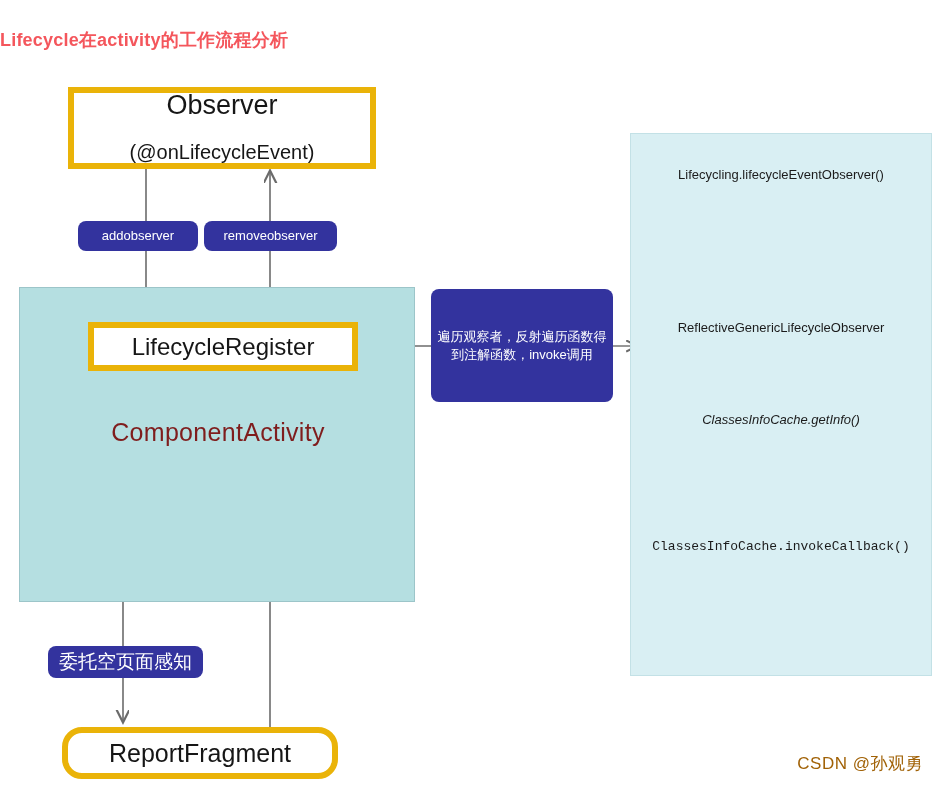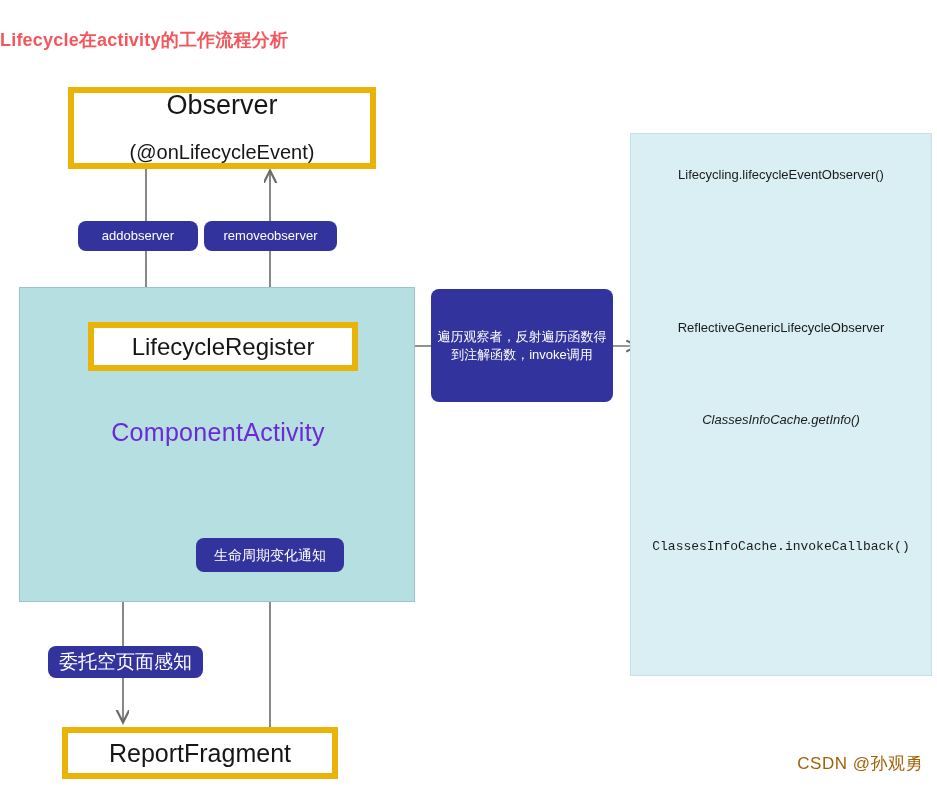--- a/index.html
+++ b/index.html
@@ -38,21 +38,21 @@
     background: #b5dfe1;
     border: 1px solid #9cc5c9;
     box-sizing: border-box;
   }
   .panel-component-label {
     position: absolute;
     left: 0;
     top: 130px;
     width: 396px;
     text-align: center;
-    color: #6d28d9;
+    color: #7f1d1d;
     font-size: 25px;
     letter-spacing: 0.3px;
   }
   .panel-right {
     position: absolute;
     left: 630px;
     top: 133px;
     width: 302px;
     height: 543px;
     background: #d9eff3;
@@ -92,20 +92,21 @@
     width: 270px;
     height: 49px;
     font-size: 24px;
   }
   #box-reportfragment {
     left: 62px;
     top: 727px;
     width: 276px;
     height: 52px;
     font-size: 25px;
+    border-radius: 20px;
   }
   
   .badge {
     position: absolute;
     background: #33339e;
     color: #ffffff;
     box-sizing: border-box;
     display: flex;
     align-items: center;
     justify-content: center;
@@ -225,21 +226,20 @@
     <div class="observer-sub">(@onLifecycleEvent)</div>
   </div>
 
   <div class="box-white" id="box-lifecycleregister">LifecycleRegister</div>
 
   <div class="box-white" id="box-reportfragment">ReportFragment</div>
 
   <div class="badge" id="badge-addobserver">addobserver</div>
   <div class="badge" id="badge-removeobserver">removeobserver</div>
   <div class="badge" id="badge-traverse">遍历观察者，反射遍历函数得到注解函数，invoke调用</div>
-  <div class="badge" id="badge-lifecycle-notify">生命周期变化通知</div>
   <div class="badge" id="badge-delegate-empty">委托空页面感知</div>
 
   <div class="step" id="step-1">Lifecycling.lifecycleEventObserver()</div>
   <div class="step" id="step-2">ReflectiveGenericLifecycleObserver</div>
   <div class="step" id="step-3">ClassesInfoCache.getInfo()</div>
   <div class="step" id="step-4">ClassesInfoCache.invokeCallback()</div>
 
   <div class="watermark">CSDN @孙观勇</div>
 
 </div>

